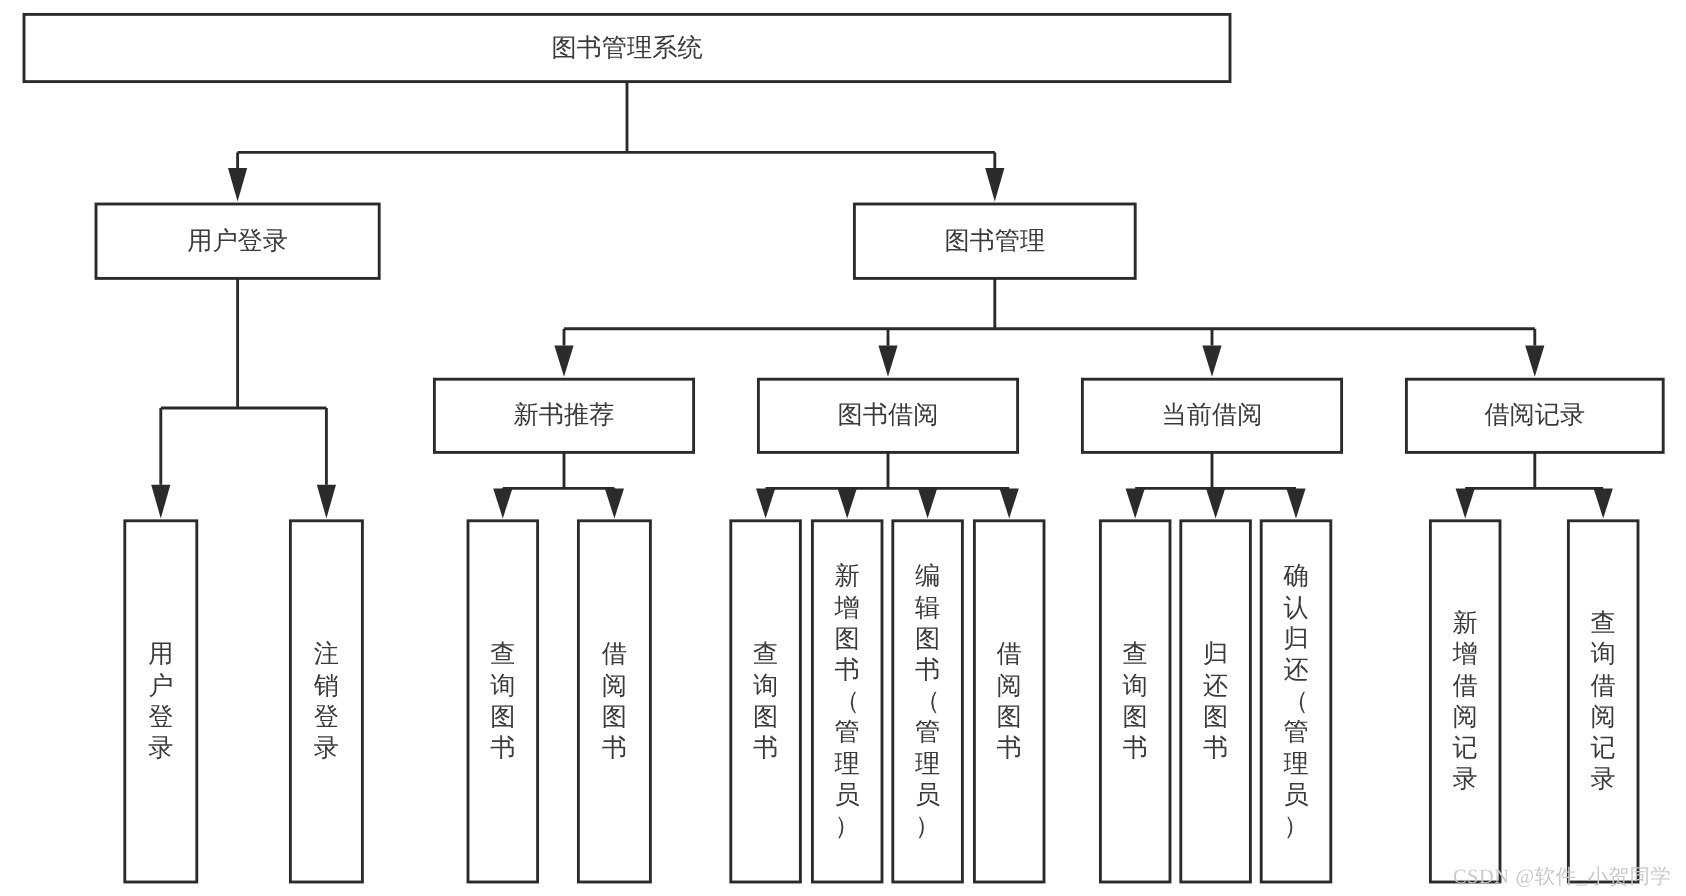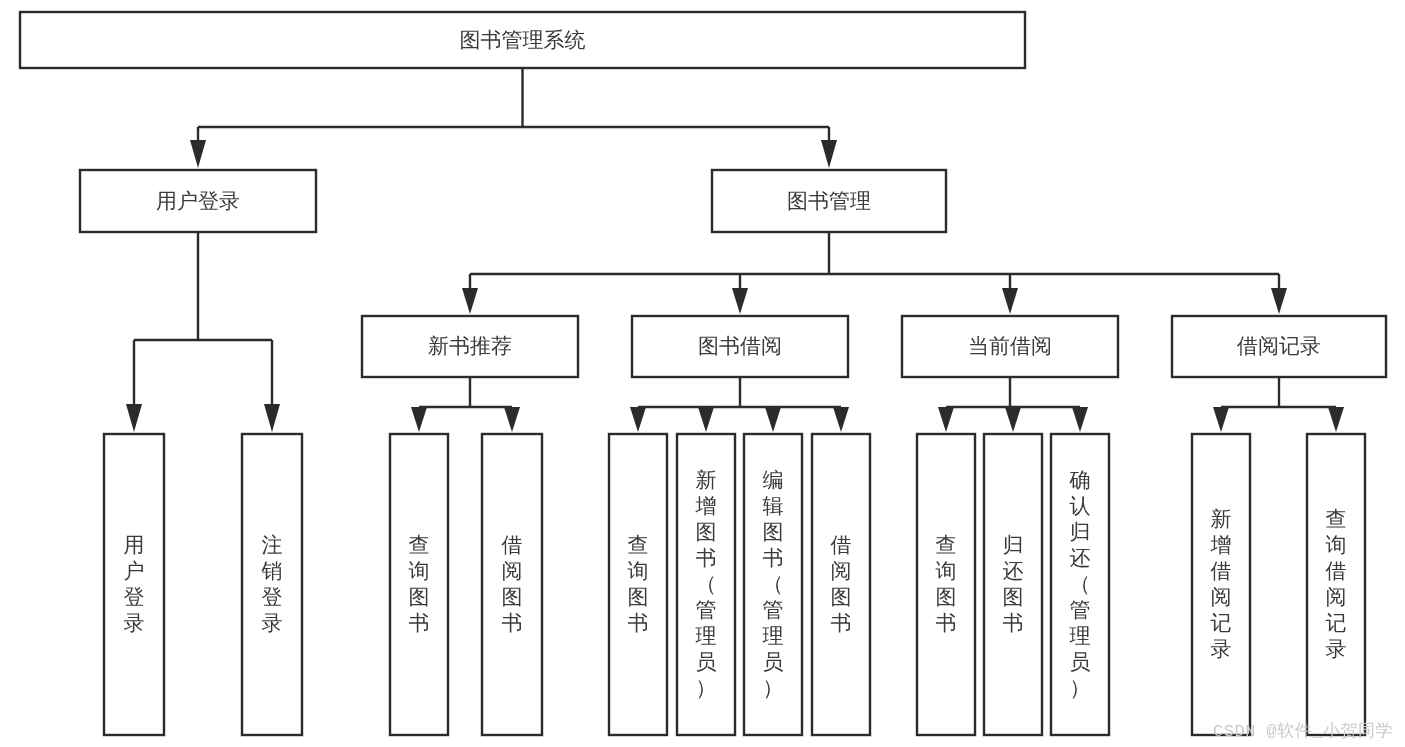--- a/index.html
+++ b/index.html
@@ -49,21 +49,21 @@
   .node-label-v {
     font-family: "Liberation Sans", "DejaVu Sans", sans-serif;
     font-size: 21px;
     fill: #3a3a3a;
     text-anchor: middle;
   }
   .watermark-text {
     position: absolute;
     right: 10px;
     bottom: 5px;
-    font-family: Liberation Mono, monospace;
+    font-family: Liberation Serif, serif;
     font-size: 17px;
     color: #c9c9c9;
     letter-spacing: 0.5px;
     white-space: nowrap;
     user-select: none;
   }
 </style>
 </head>
 <body>
 

